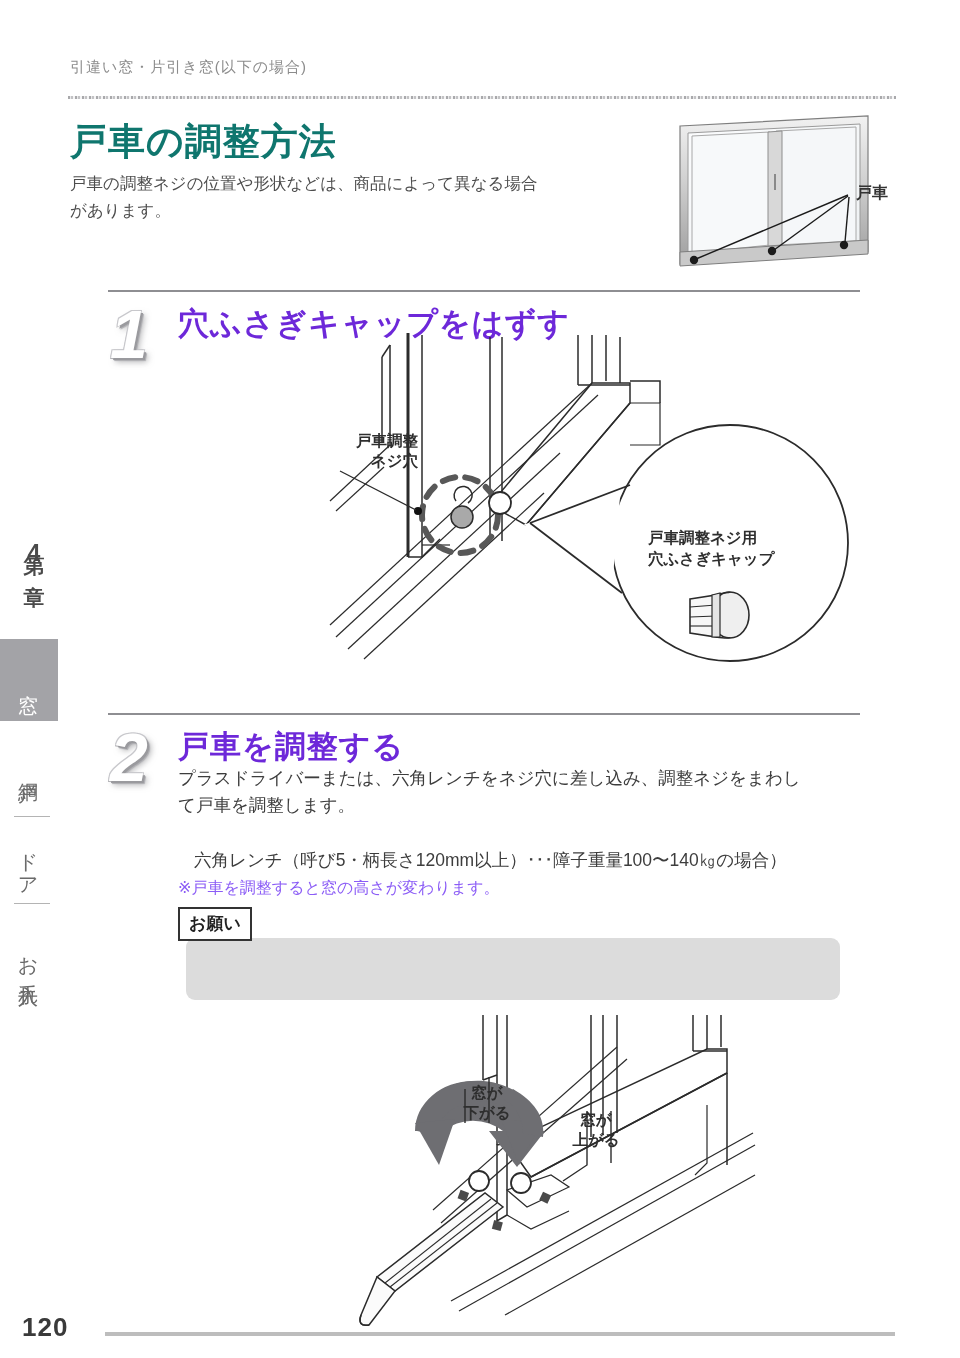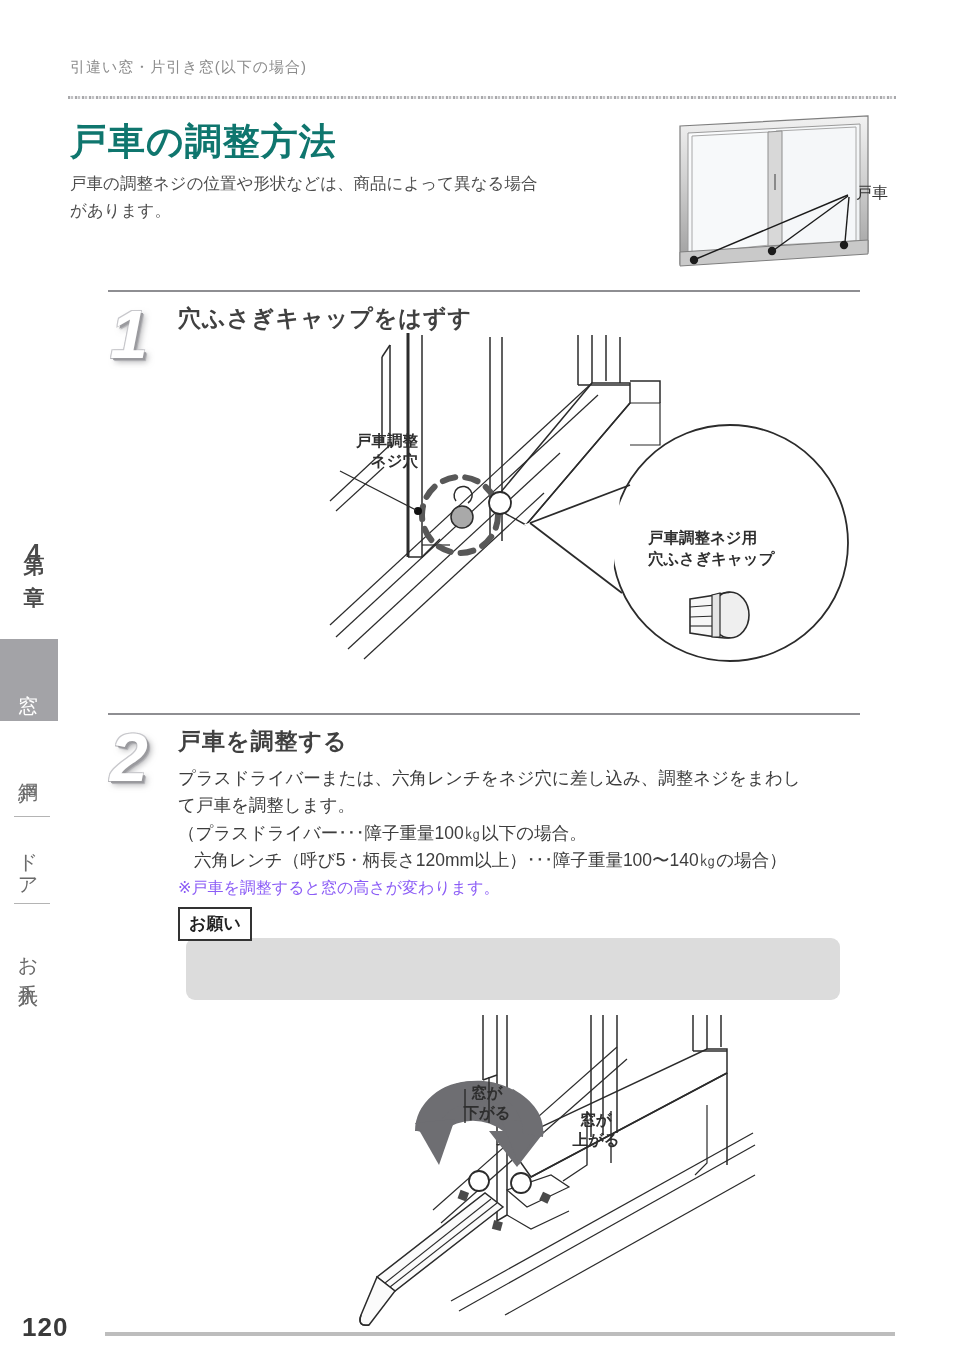--- a/index.html
+++ b/index.html
@@ -60,21 +60,21 @@
   }
   .subtitle{
     position:absolute;left:70px;top:170px;width:560px;
     font-size:16.5px;line-height:1.62;color:#4d4d4d;
   }
 
   
   .hero{position:absolute;left:672px;top:112px;width:240px;height:170px;}
   .hero-label{
     position:absolute;left:856px;top:183px;
-    font-size:16px;font-weight:normal;color:#333;
+    font-size:16px;font-weight:bold;color:#333;
   }
 
   
   .rule{position:absolute;left:108px;width:752px;height:2px;background:#8e8e92;}
   .rule-1{top:290px;}
   .rule-2{top:713px;}
   .footer-rule{position:absolute;left:105px;top:1332px;width:790px;height:4px;background:#bdbdbd;}
 
   
   .step-num{
@@ -85,21 +85,21 @@
        2px 2px 0 #9a9a9e, 3px 3px 1px #aeaeb2,
       -1px -1px 0 #c8c8cc, 1px -1px 0 #c8c8cc,
       -1px 1px 0 #b4b4b8, 4px 4px 6px rgba(120,120,124,.55);
     font-style:italic;
   }
   .step1-num{left:110px;top:300px;}
   .step2-num{left:110px;top:723px;}
 
   .step-title{
     position:absolute;
-    font-size:23px;font-weight:bold;color:#404040;letter-spacing:1px;
+    font-size:31px;font-weight:bold;color:#6d28d9;letter-spacing:1px;
   }
   .step1-title{left:178px;top:303px;}
   .step2-title{left:178px;top:726px;}
 
   
   .step2-body{
     position:absolute;left:178px;top:765px;width:700px;
     font-size:17.5px;line-height:1.56;color:#3d3d3d;
   }
   .step2-body .indent{padding-left:16px;display:block;}
@@ -285,21 +285,21 @@
 穴ふさぎキャップ</div>
 
   <div class="rule rule-2"></div>
 
   <div class="step-num step2-num">2</div>
   <div class="step-title step2-title">戸車を調整する</div>
 
   <div class="step2-body">
     <span>プラスドライバーまたは、六角レンチをネジ穴に差し込み、調整ネジをまわし</span><br>
     <span>て戸車を調整します。</span><br>
-    <span>（プラスドライバー･･･障子重量100㎏以下の場合。</span><br>
+    <br>
     <span class="indent">六角レンチ（呼び5・柄長さ120mm以上）･･･障子重量100〜140㎏の場合）</span>
   </div>
   <div class="step2-note">※戸車を調整すると窓の高さが変わります。</div>
 
   <div class="onegai-tag">お願い</div>
   <div class="onegai-box"></div>
 
   <div style="position:absolute;left:355px;top:1015px;width:400px;height:320px;">
     <svg width="400" height="320" viewBox="0 0 400 320">
       <g stroke="#2b2b2b" fill="none" stroke-width="1.5">

